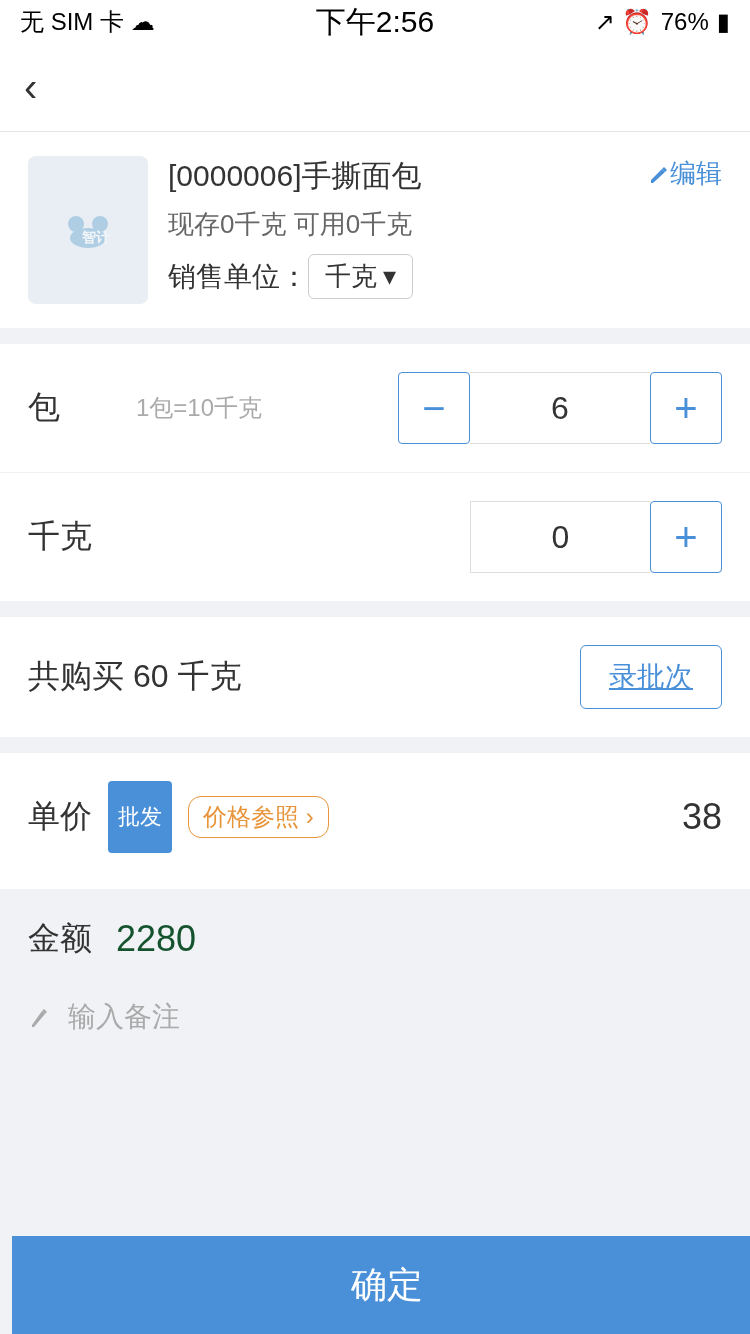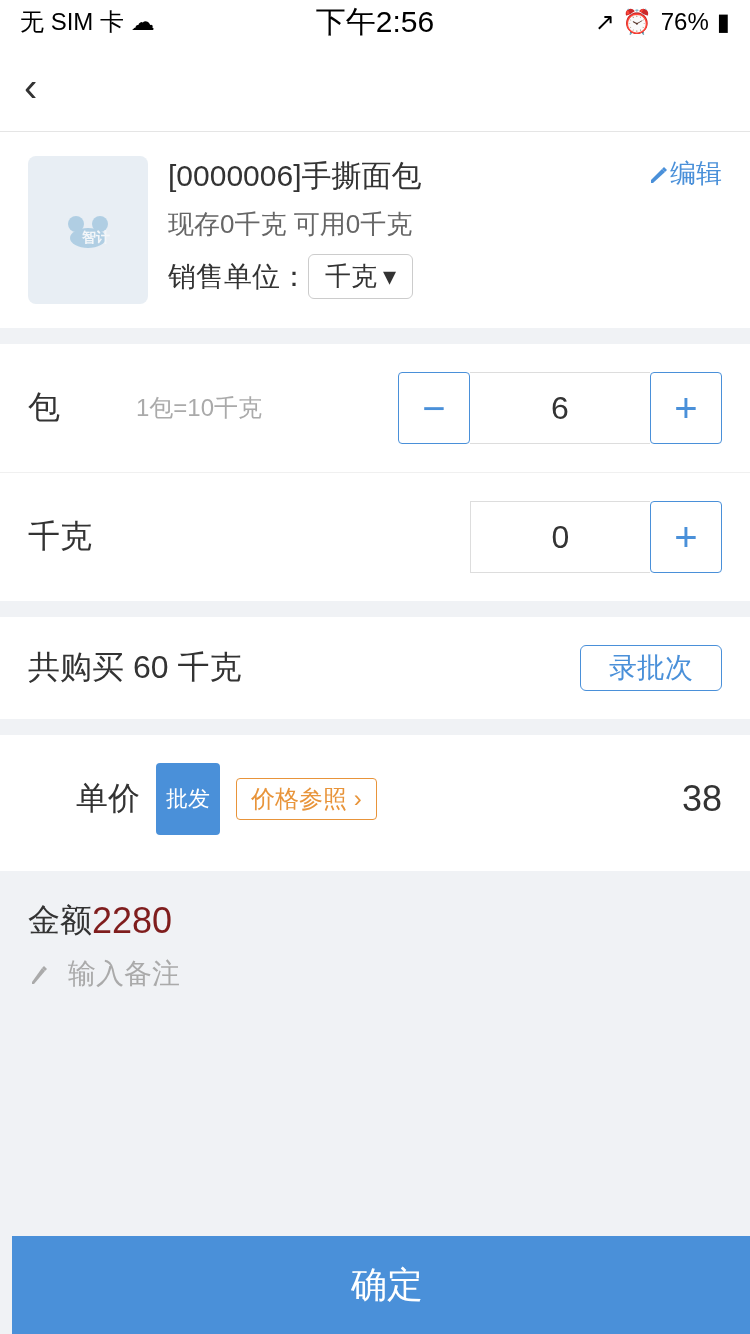--- a/index.html
+++ b/index.html
@@ -219,85 +219,85 @@
     }
     .summary-text {
       font-size: 32px;
       color: #333;
     }
     .record-btn {
       border: 1px solid #4a90d9;
       color: #4a90d9;
       background: #fff;
       border-radius: 6px;
-      padding: 3px 28px;
+      padding: 12px 28px;
       font-size: 28px;
       cursor: pointer;
+      text-decoration: underline;
     }
 
     
     .price-section {
       background: #fff;
       padding: 28px;
       margin-bottom: 0;
     }
     .price-row {
       display: flex;
       align-items: center;
       gap: 16px;
       margin-bottom: 8px;
-      margin-left: 48px;
     }
     .price-label {
       font-size: 32px;
       color: #333;
     }
     .tag-batch {
       background: #4a90d9;
       color: #fff;
       font-size: 22px;
       padding: 21px 10px;
       border-radius: 4px;
     }
     .tag-ref {
       border: 1px solid #e8943a;
       color: #e8943a;
       font-size: 24px;
       padding: 4px 14px;
-      border-radius: 4px;
+      border-radius: 13px;
       display: flex;
       align-items: center;
       gap: 4px;
       cursor: pointer;
     }
     .price-value {
       margin-left: auto;
       font-size: 36px;
       color: #333;
       font-weight: 500;
     }
 
     
     .amount-section {
       background: #f0f2f5;
       padding: 28px;
     }
     .amount-row {
       display: flex;
       align-items: center;
-      gap: 0;
-      margin-bottom: 12px;
+      gap: 24px;
+      margin-bottom: 37px;
     }
     .amount-label {
       font-size: 32px;
       color: #333;
     }
     .amount-value {
       font-size: 36px;
-      color: #7f1d1d;
+      color: #14532d;
       font-weight: 500;
       text-align: center;
     }
     .remark-row {
       display: flex;
       align-items: center;
       gap: 12px;
       color: #aaa;
       font-size: 28px;
       cursor: pointer;

